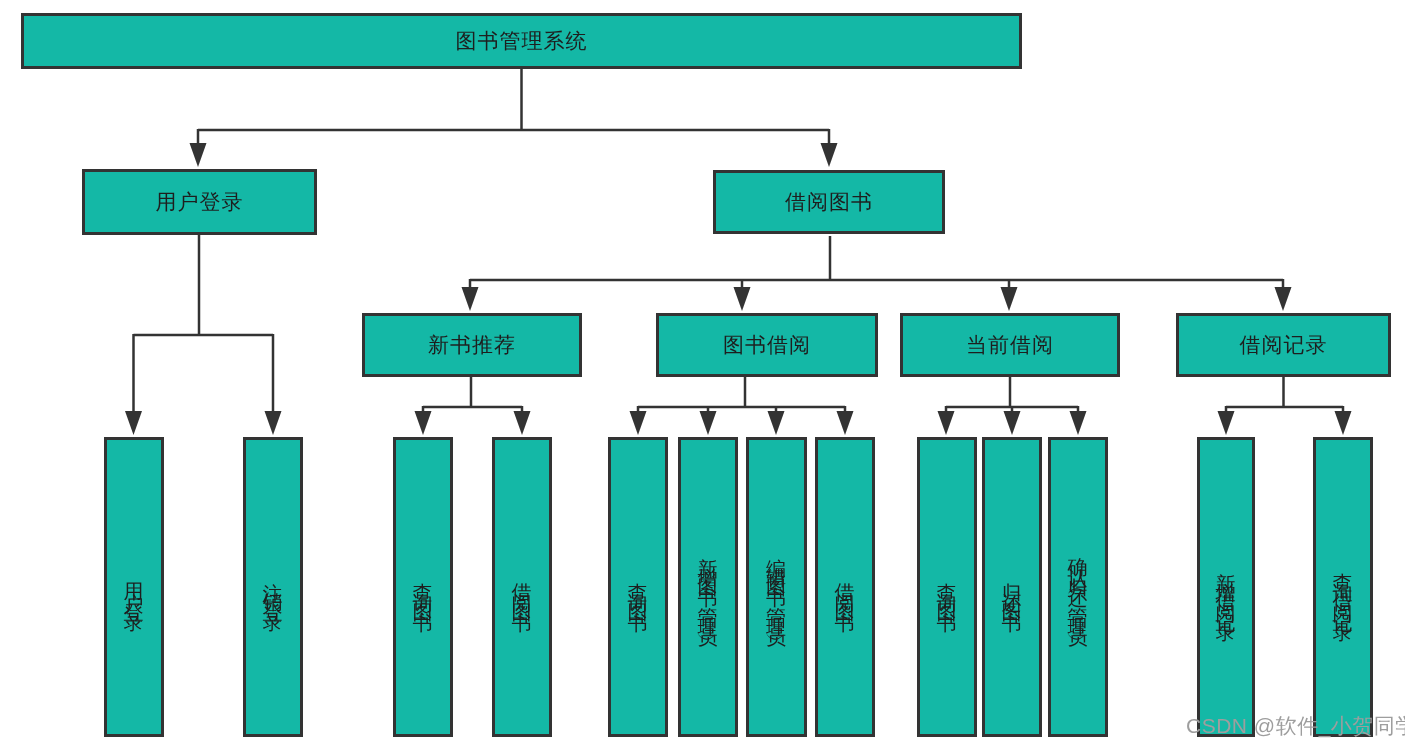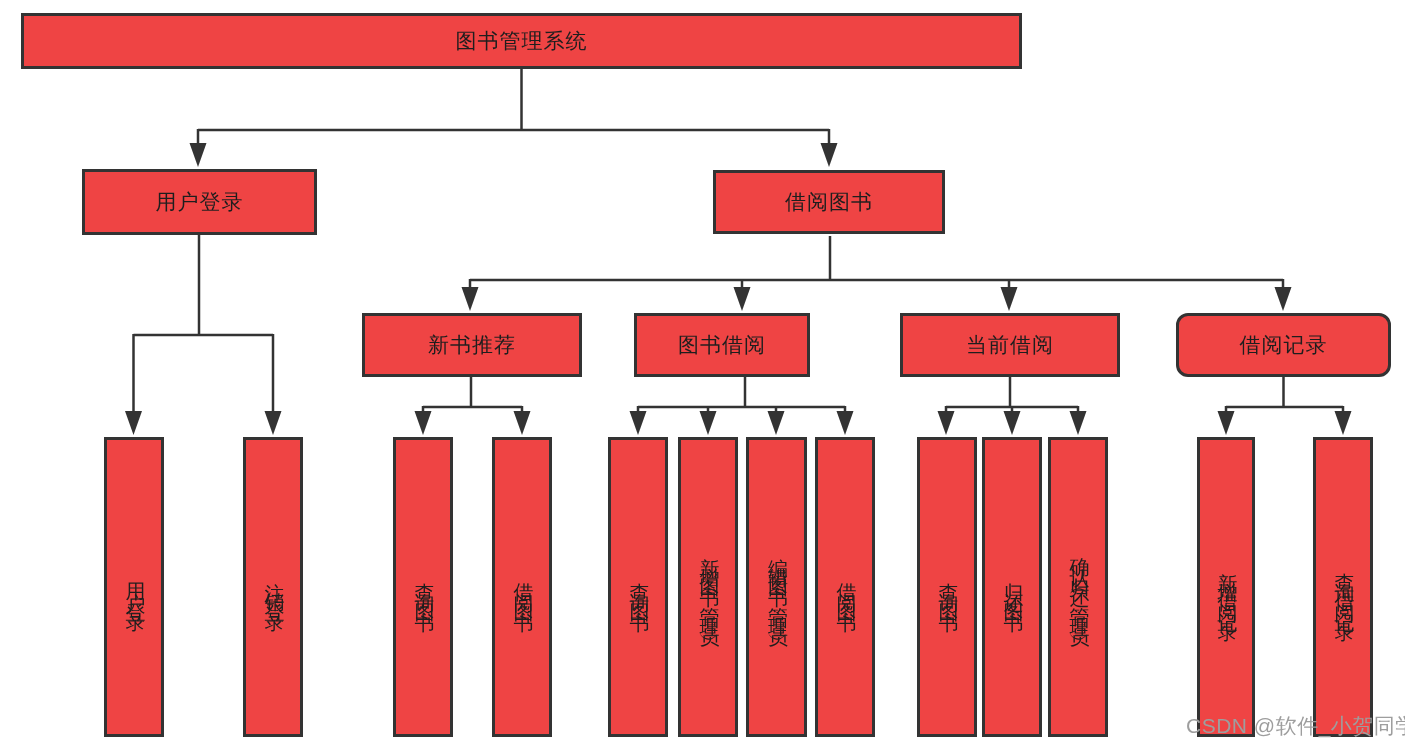--- a/index.html
+++ b/index.html
@@ -2,23 +2,23 @@
 <html><head>
 <meta charset="utf-8">
 <style>
   html,body{margin:0;padding:0;background:#fff;}
   .canvas{
     position:relative;width:1405px;height:747px;background:#fff;
     font-family:"Liberation Sans","DejaVu Sans",sans-serif;overflow:hidden;
   }
   svg.wires{position:absolute;left:0;top:0;z-index:0;}
   .node{
-    position:absolute;box-sizing:border-box;background:#ef4444;
+    position:absolute;box-sizing:border-box;background:#14b8a6;
     border:3px solid #333;color:#1e1e1e;z-index:1;
-    display:flex;align-items:center;justify-content:center;font-family:Liberation Mono, monospace;
+    display:flex;align-items:center;justify-content:center;
   }
   .node.h{font-size:21px;letter-spacing:1px;white-space:nowrap;}
   .node.v{
     writing-mode:vertical-rl;text-orientation:mixed;
     font-size:20px;letter-spacing:10px;line-height:1;
   }
   .watermark{
     position:absolute;left:1186px;top:712px;z-index:2;
     font-size:21px;color:#9e9e9e;letter-spacing:.5px;white-space:nowrap;
   }
@@ -96,23 +96,23 @@
       <polygon points="1334.5,411 1351.5,411 1343,435"></polygon>
     </g>
   </svg>
 
   <div class="node h" style="left:21px;top:13px;width:1001px;height:56px;">图书管理系统</div>
 
   <div class="node h" style="left:82px;top:169px;width:235px;height:66px;">用户登录</div>
   <div class="node h" style="left:713px;top:170px;width:232px;height:64px;">借阅图书</div>
 
   <div class="node h" style="left:362px;top:313px;width:220px;height:64px;">新书推荐</div>
-  <div class="node h" style="left:634px;top:313px;width:176px;height:64px;">图书借阅</div>
+  <div class="node h" style="left:656px;top:313px;width:222px;height:64px;">图书借阅</div>
   <div class="node h" style="left:900px;top:313px;width:220px;height:64px;">当前借阅</div>
-  <div class="node h" style="left:1176px;top:313px;width:215px;height:64px;border-radius:12px;">借阅记录</div>
+  <div class="node h" style="left:1176px;top:313px;width:215px;height:64px;">借阅记录</div>
 
   <div class="node v" style="left:104px;top:437px;width:60px;height:300px;">用户登录</div>
   <div class="node v" style="left:243px;top:437px;width:60px;height:300px;">注销登录</div>
 
   <div class="node v" style="left:393px;top:437px;width:60px;height:300px;">查询图书</div>
   <div class="node v" style="left:492px;top:437px;width:60px;height:300px;">借阅图书</div>
 
   <div class="node v" style="left:608px;top:437px;width:60px;height:300px;">查询图书</div>
   <div class="node v" style="left:678px;top:437px;width:60px;height:300px;">新增图书（管理员）</div>
   <div class="node v" style="left:746px;top:437px;width:61px;height:300px;">编辑图书（管理员）</div>

